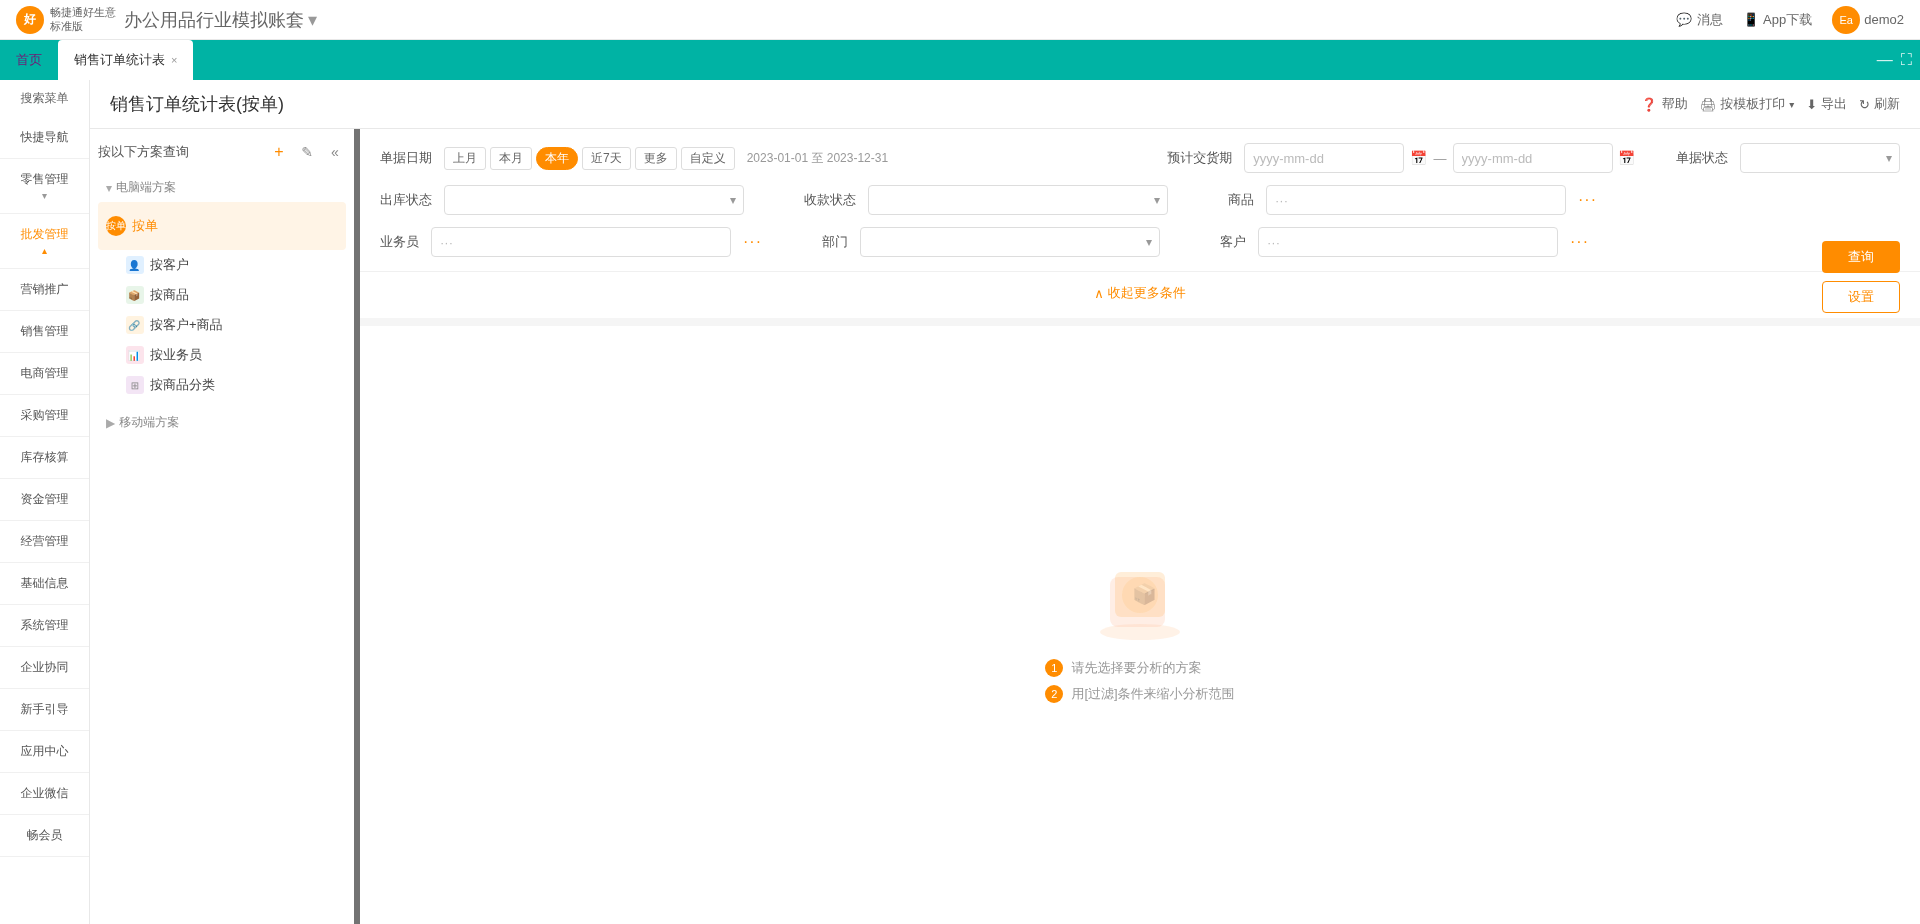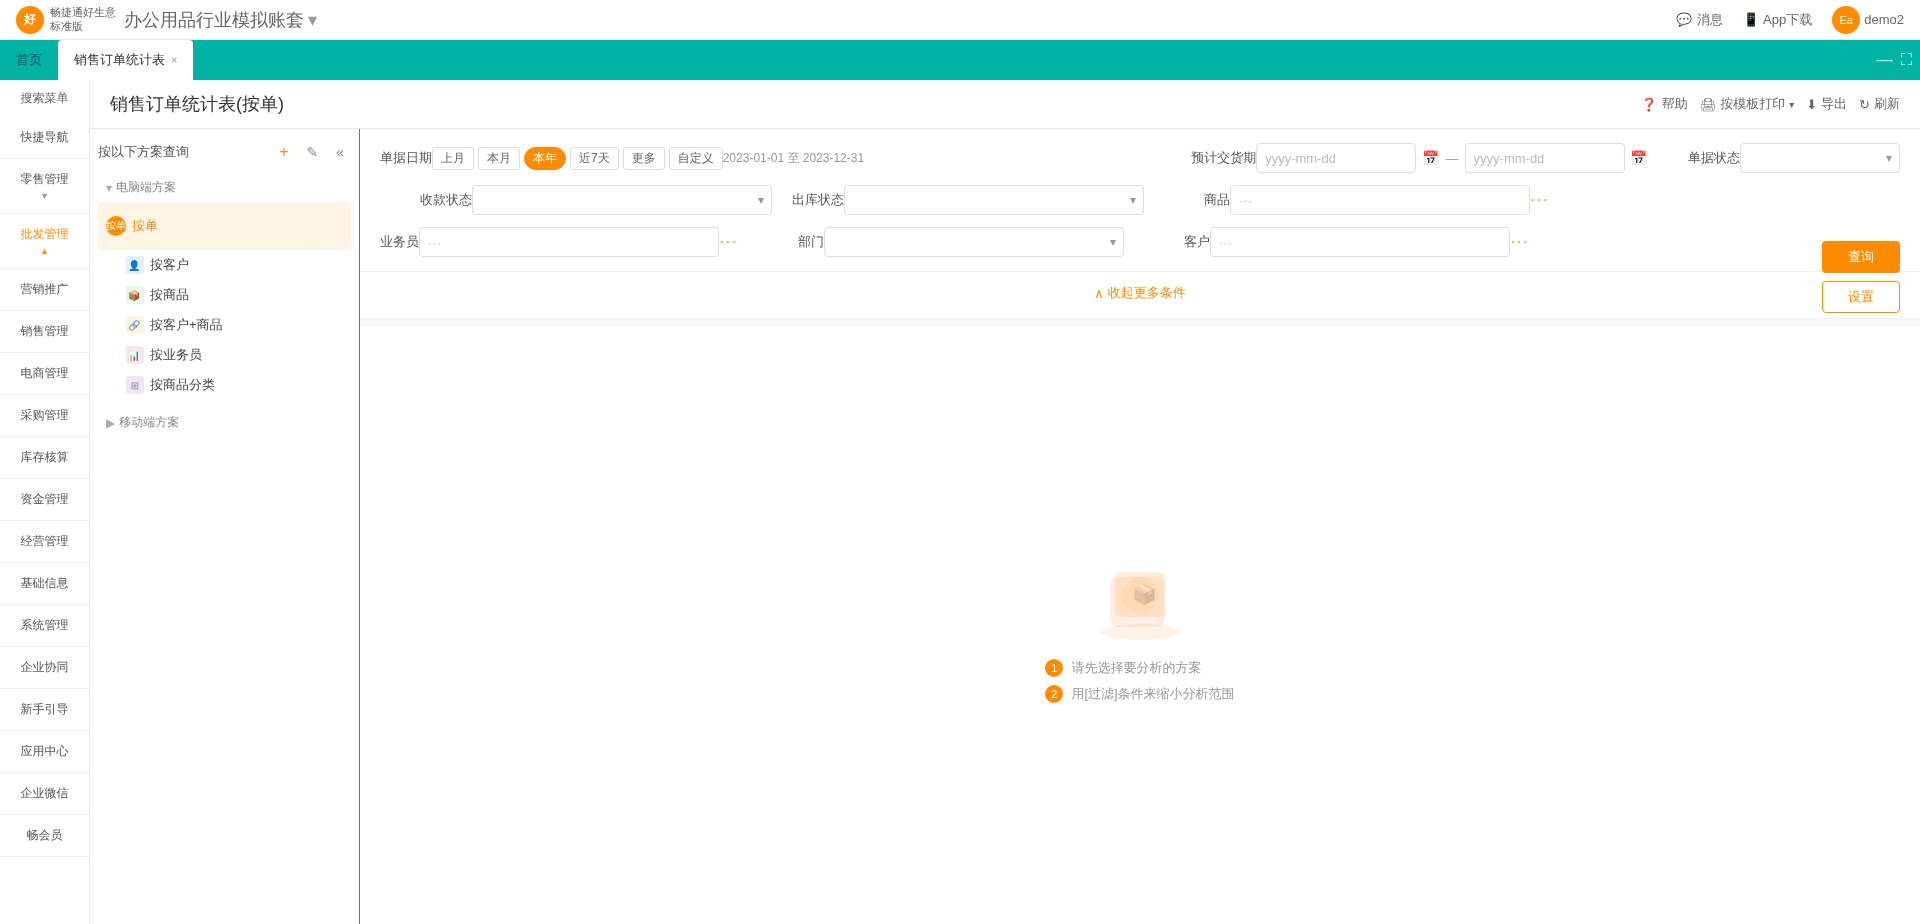--- a/index.html
+++ b/index.html
@@ -12,21 +12,21 @@
     .logo-icon { width: 28px; height: 28px; background: #ff8c00; border-radius: 50%; display: flex; align-items: center; justify-content: center; color: white; font-size: 12px; font-weight: bold; }
     .logo-text { font-size: 11px; color: #666; line-height: 1.2; }
     .breadcrumb-area { display: flex; align-items: center; gap: 4px; color: #666; font-size: 18px; }
     .top-bar-right { display: flex; align-items: center; gap: 20px; color: #666; font-size: 13px; }
     .top-right-item { display: flex; align-items: center; gap: 4px; cursor: pointer; }
     .avatar { width: 28px; height: 28px; border-radius: 50%; background: #ff8c00; display: flex; align-items: center; justify-content: center; color: white; font-size: 11px; }
 
     
     .tab-bar { height: 40px; background: #00b3a4; display: flex; align-items: center; padding: 0 0; flex-shrink: 0; }
     .tab-item { height: 40px; display: flex; align-items: center; padding: 0 16px; color: rgba(255,255,255,0.85); font-size: 13px; cursor: pointer; gap: 6px; }
-    .tab-item.home { color: #0c4a6e; }
+    .tab-item.home { color: #701a75; }
     .tab-item.active { background: white; color: #333; border-radius: 4px 4px 0 0; }
     .tab-close { color: #999; font-size: 11px; cursor: pointer; }
     .tab-bar-right { margin-left: auto; display: flex; align-items: center; gap: 8px; padding-right: 8px; }
     .tab-ctrl-btn { color: rgba(255,255,255,0.85); cursor: pointer; font-size: 16px; }
 
     
     .main-layout { display: flex; flex: 1; overflow: hidden; }
 
     
     .sidebar { width: 90px; background: #fff; border-right: 1px solid #e8e8e8; display: flex; flex-direction: column; overflow-y: auto; flex-shrink: 0; }
@@ -34,21 +34,21 @@
     .sidebar-item.active { color: #ff8c00; }
     .search-menu { padding: 10px 8px; text-align: center; font-size: 12px; color: #666; cursor: pointer; }
 
     
     .content-area { flex: 1; overflow: hidden; display: flex; flex-direction: column; }
 
     
     .content-inner { flex: 1; display: flex; overflow: hidden; }
 
     
-    .left-panel { width: 270px; background: #fff; border-right: 1px solid #737373; flex-shrink: 0; padding: 12px 8px; }
+    .left-panel { width: 270px; background: #fff; border-right: 6px solid #737373; flex-shrink: 0; padding: 12px 8px; }
     .left-panel-header { display: flex; align-items: center; justify-content: space-between; margin-bottom: 10px; }
     .left-panel-title { font-size: 13px; color: #555; }
     .left-panel-actions { display: flex; gap: 6px; align-items: center; }
     .icon-btn { width: 22px; height: 22px; display: flex; align-items: center; justify-content: center; cursor: pointer; color: #888; font-size: 14px; border-radius: 3px; }
 
     .tree-item { padding: 14px 8px; cursor: pointer; display: flex; align-items: center; gap: 6px; border-radius: 4px; font-size: 13px; color: #444; }
     .tree-item.selected { background: #fff4e6; color: #ff8c00; }
     .tree-item .tree-icon { width: 20px; height: 20px; border-radius: 50%; background: #ff8c00; display: flex; align-items: center; justify-content: center; color: white; font-size: 11px; }
     .tree-sub-item { padding: 6px 8px 6px 28px; cursor: pointer; display: flex; align-items: center; gap: 6px; border-radius: 4px; font-size: 13px; color: #444; }
     .tree-sub-item .tree-type-icon { width: 18px; height: 18px; background: #e8e8e8; border-radius: 3px; display: flex; align-items: center; justify-content: center; color: #888; font-size: 10px; }
@@ -57,21 +57,21 @@
     
     .right-panel { flex: 1; display: flex; flex-direction: column; background: #f5f5f5; overflow: hidden; }
 
     
     .page-header { background: #fff; padding: 12px 20px; display: flex; align-items: center; justify-content: space-between; border-bottom: 1px solid #e8e8e8; flex-shrink: 0; }
     .page-title { font-size: 18px; color: #333; font-weight: 500; }
     .page-header-actions { display: flex; gap: 12px; align-items: center; }
     .header-action-btn { display: flex; align-items: center; gap: 4px; color: #666; font-size: 13px; cursor: pointer; }
     .filter-row { display: flex; align-items: center; gap: 20px; margin-bottom: 12px; flex-wrap: wrap; }
     .filter-row:last-child { margin-bottom: 0; }
-    .filter-item { display: flex; align-items: center; gap: 0; }
+    .filter-item { display: flex; align-items: center; gap: 12px; }
     .filter-label { color: #555; font-size: 13px; white-space: nowrap; flex-shrink: 0; }
     .date-btns { display: flex; gap: 4px; align-items: center; }
     .date-btn { padding: 2px 8px; border: 1px solid #ddd; border-radius: 3px; font-size: 12px; cursor: pointer; color: #666; background: white; }
     .date-btn.active { background: #ff8c00; border-color: #ff8c00; color: white; border-radius: 12px; }
     .date-range-text { color: #999; font-size: 12px; }
     .filter-select { height: 30px; border: 1px solid #ddd; border-radius: 4px; padding: 0 28px 0 8px; font-size: 13px; color: #333; background: white; cursor: pointer; appearance: none; min-width: 120px; position: relative; }
     .select-wrap { position: relative; display: inline-block; }
     .select-wrap::after { content: '▾'; position: absolute; right: 8px; top: 50%; transform: translateY(-50%); color: #999; font-size: 12px; pointer-events: none; }
     .filter-input { height: 30px; border: 1px solid #ddd; border-radius: 4px; padding: 0 8px; font-size: 13px; color: #333; background: white; min-width: 160px; }
     .filter-input::placeholder { color: #bbb; }
@@ -312,30 +312,30 @@
                 <span class="filter-label">单据状态</span>
                 <div class="select-wrap">
                   <select class="filter-select" style="width:160px;">
                     <option value=""></option>
                   </select>
                 </div>
               </div>
             </div>
 
             <div class="filter-row">
-              <div class="filter-item" style="margin-left:40px;">
-                <span class="filter-label">收款状态</span>
+              <div class="filter-item">
+                <span class="filter-label">出库状态</span>
                 <div class="select-wrap">
                   <select class="filter-select" style="width:300px;">
                     <option value=""></option>
                   </select>
                 </div>
               </div>
-              <div class="filter-item">
-                <span class="filter-label">出库状态</span>
+              <div class="filter-item" style="margin-left:40px;">
+                <span class="filter-label">收款状态</span>
                 <div class="select-wrap">
                   <select class="filter-select" style="width:300px;">
                     <option value=""></option>
                   </select>
                 </div>
               </div>
               <div class="filter-item" style="margin-left:40px;">
                 <span class="filter-label">商品</span>
                 <input class="filter-input" style="width: 300px;" placeholder="···">
                 <span class="more-dot-btn">···</span>

